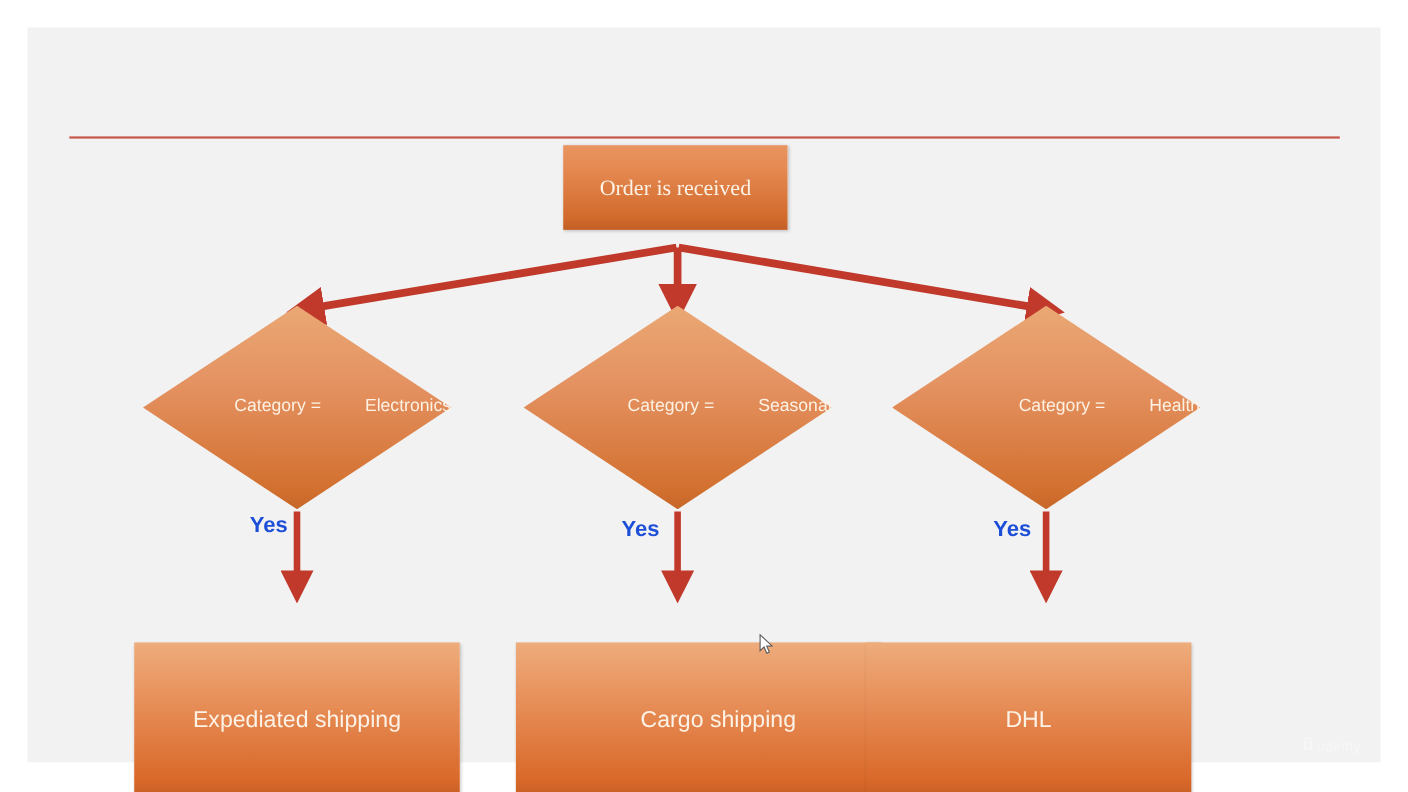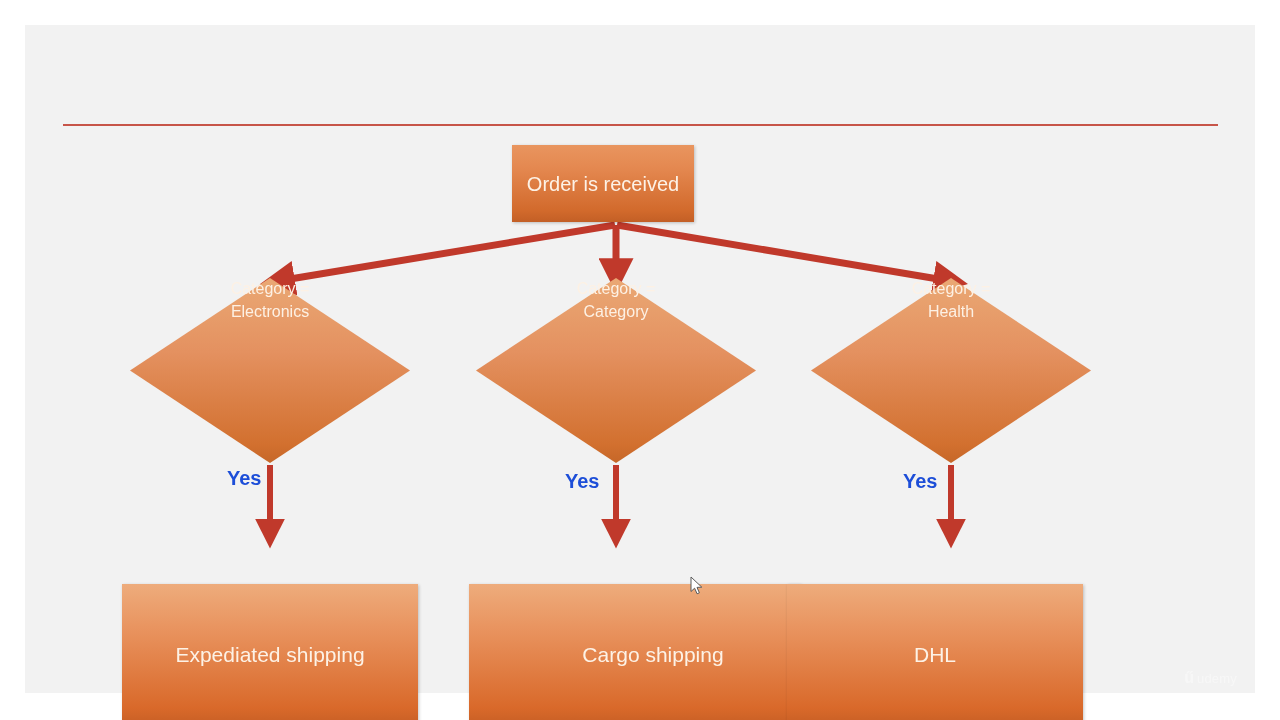--- a/index.html
+++ b/index.html
@@ -69,25 +69,26 @@
     justify-content: center;
     color: #fdf2e6;
     font-size: 21px;
     font-weight: 400;
     text-align: center;
     line-height: 1.2;
   }
 
   .top-box {
     left: 487px;
-    top: 120px;
-    width: 182px;
+    top: 107px;
+    width: 204px;
     height: 77px;
     background: linear-gradient(to bottom, #e9955f 0%, #e48850 30%, #d26a2c 85%, #c35f26 100%);
     font-size: 20px;
+    font-family: Liberation Serif, serif;
   }
 
   .result-box {
     top: 515px;
     height: 141px;
     margin-top: 44px;
   }
   .result-box.r1 { left: 97px;  width: 296px; }
   .result-box.r2 { left: 444px; width: 296px; padding-left: 36px; }
   .result-box.r3 { left: 762px; width: 296px; }
@@ -107,28 +108,28 @@
     position: absolute;
     inset: 0;
     background: linear-gradient(to bottom, #eaa874 0%, #e49160 40%, #d2702f 90%, #c66728 100%);
     clip-path: polygon(50% 0%, 100% 50%, 50% 100%, 0% 50%);
     filter: drop-shadow(1px 2px 2px rgba(0,0,0,0.18));
   }
   .diamond-label {
     position: absolute;
     inset: 0;
     display: flex;
-    flex-direction: column;
     align-items: center;
-    justify-content: flex-start;
+    justify-content: flex-end;
     color: #fdf1e4;
     font-size: 16px;
     line-height: 1.42;
     text-align: center;
     pointer-events: none;
+    gap: 40px;
   }
 
   
   .arrow-layer {
     position: absolute;
     left: 0; top: 0;
     width: 1230px;
     height: 668px;
     pointer-events: none;
   }
@@ -214,21 +215,21 @@
         <div class="diamond-label">
           <span>Category =</span>
           <span>Electronics</span>
         </div>
       </div>
 
       <div class="diamond-wrap d2">
         <div class="diamond-shape"></div>
         <div class="diamond-label">
           <span>Category =</span>
-          <span>Category</span>
+          <span>Seasonal</span>
         </div>
       </div>
 
       <div class="diamond-wrap d3">
         <div class="diamond-shape"></div>
         <div class="diamond-label">
           <span>Category =</span>
           <span>Health</span>
         </div>
       </div>

